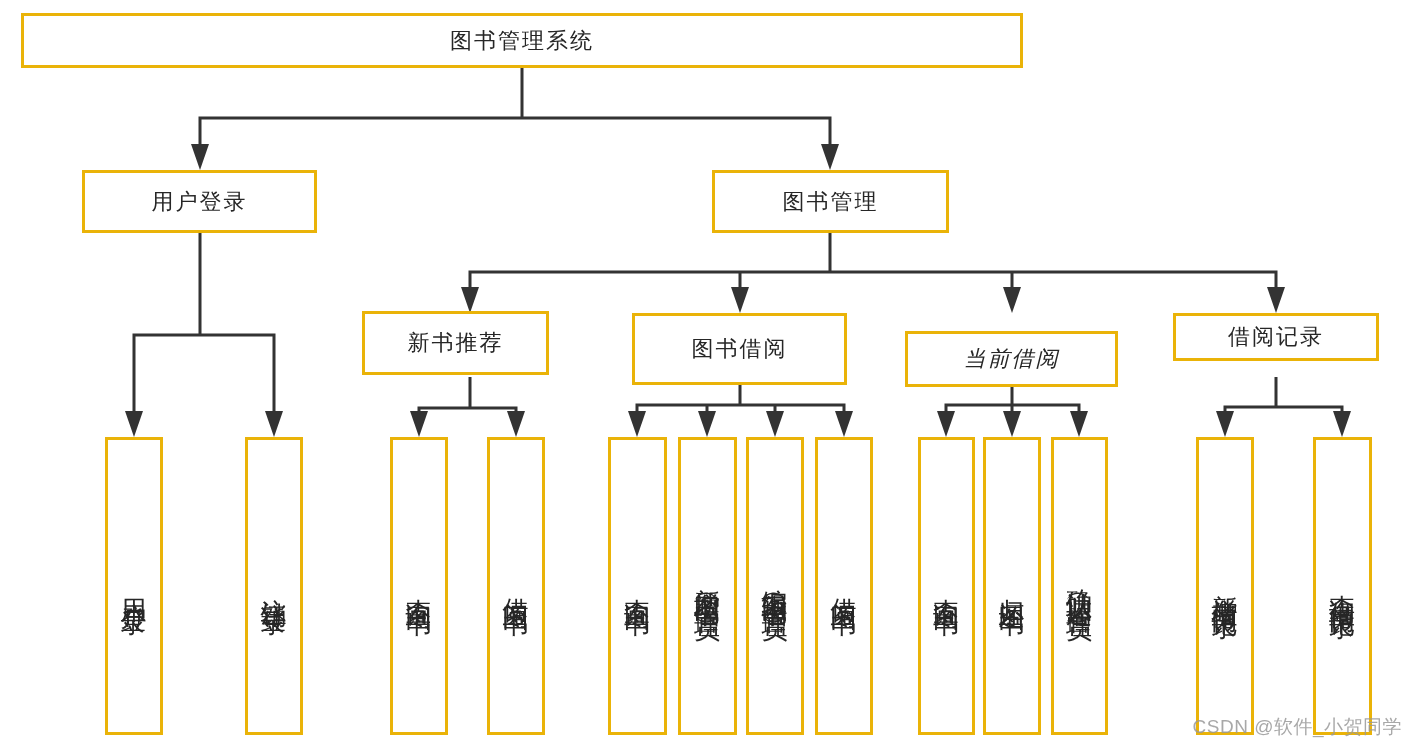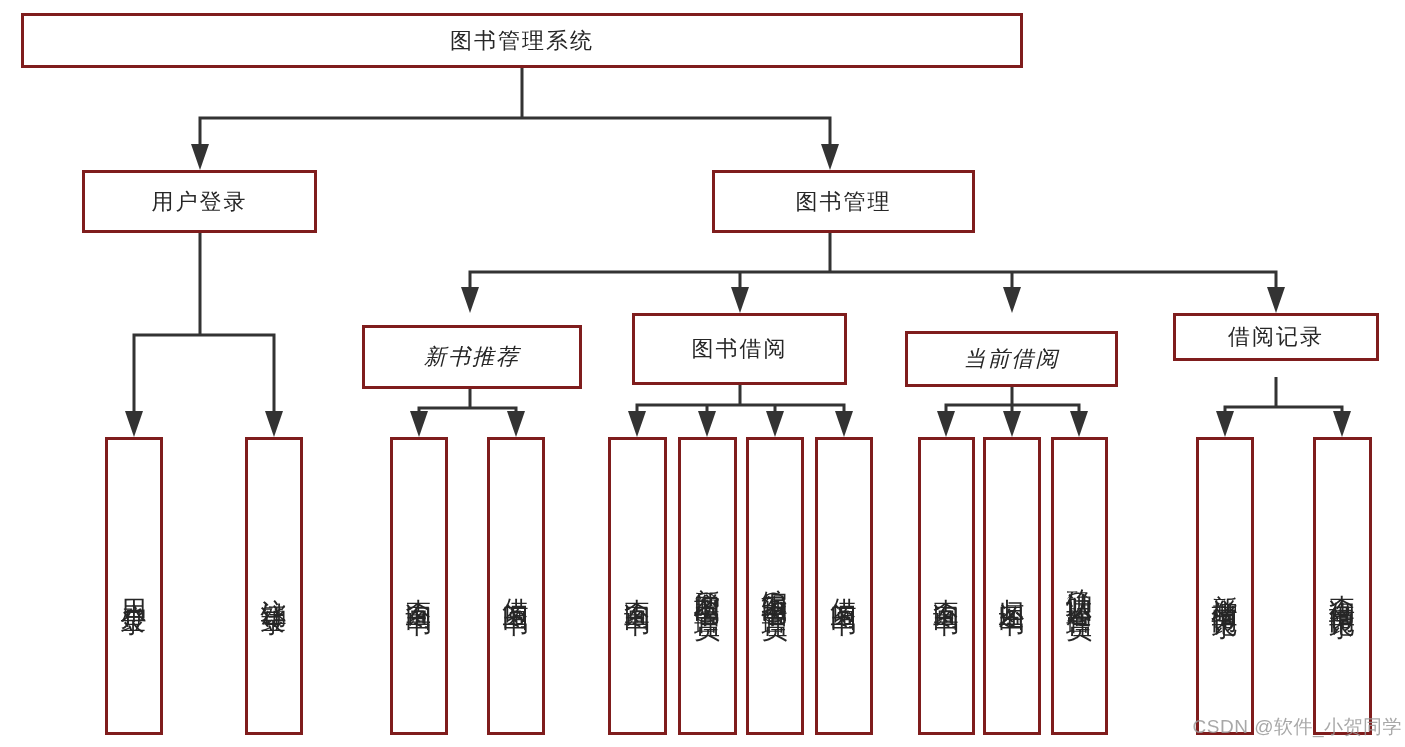--- a/index.html
+++ b/index.html
@@ -2,34 +2,34 @@
 <html><head>
 <meta charset="utf-8">
 <style>
   html,body{margin:0;padding:0;background:#ffffff;}
   .canvas{
     position:relative;width:1405px;height:747px;background:#ffffff;
     font-family:"Liberation Sans","DejaVu Sans",sans-serif;overflow:hidden;
   }
   #connectors{position:absolute;left:0;top:0;z-index:1;pointer-events:none;}
   .node{
-    position:absolute;background:#ffffff;border:3px solid #7f1d1d;
+    position:absolute;background:#ffffff;border:3px solid #eab308;
     box-sizing:border-box;display:flex;align-items:center;justify-content:center;
     color:#262626;z-index:2;
   }
   .h{font-size:22px;letter-spacing:2px;}
   .v{
     writing-mode:vertical-rl;text-orientation:mixed;
     font-size:26px;letter-spacing:4px;line-height:1;
   }
   
   #n-root{left:21px;top:13px;width:1002px;height:55px;}
   #n-user-login{left:82px;top:170px;width:235px;height:63px;}
-  #n-book-mgmt{left:712px;top:170px;width:263px;height:63px;}
-  #n-new-books{left:362px;top:325px;width:220px;height:64px;font-style:italic;}
+  #n-book-mgmt{left:712px;top:170px;width:237px;height:63px;}
+  #n-new-books{left:362px;top:311px;width:187px;height:64px;}
   #n-book-borrow{left:632px;top:313px;width:215px;height:72px;}
   #n-current-borrow{left:905px;top:331px;width:213px;height:56px;font-style:italic;}
   #n-borrow-records{left:1173px;top:313px;width:206px;height:48px;}
   #n-leaf-user-login{left:105px;top:437px;width:58px;height:298px;}
   #n-leaf-logout{left:245px;top:437px;width:58px;height:298px;}
   #n-leaf-nb-query{left:390px;top:437px;width:58px;height:298px;}
   #n-leaf-nb-borrow{left:487px;top:437px;width:58px;height:298px;}
   #n-leaf-bb-query{left:608px;top:437px;width:59px;height:298px;}
   #n-leaf-bb-add{left:678px;top:437px;width:59px;height:298px;}
   #n-leaf-bb-edit{left:746px;top:437px;width:58px;height:298px;}

